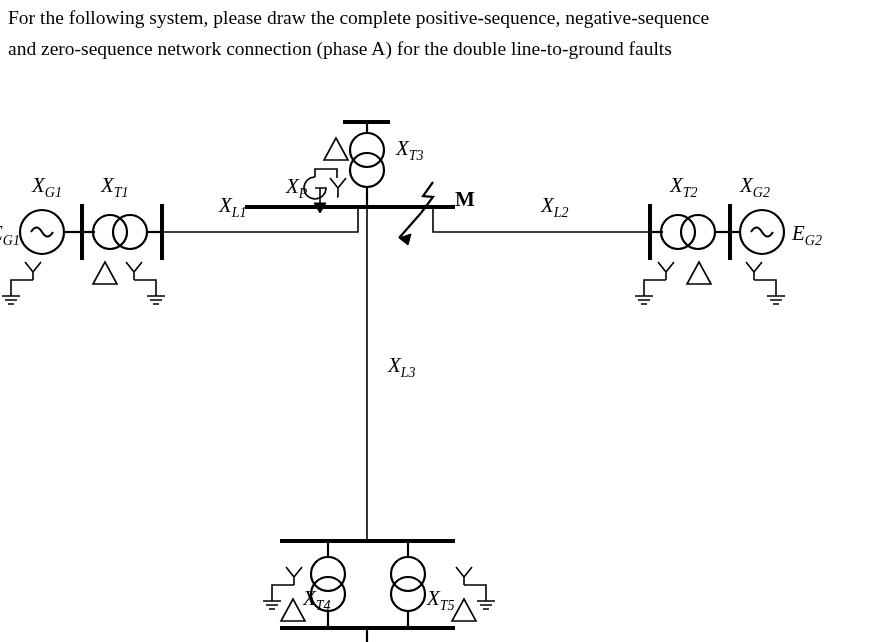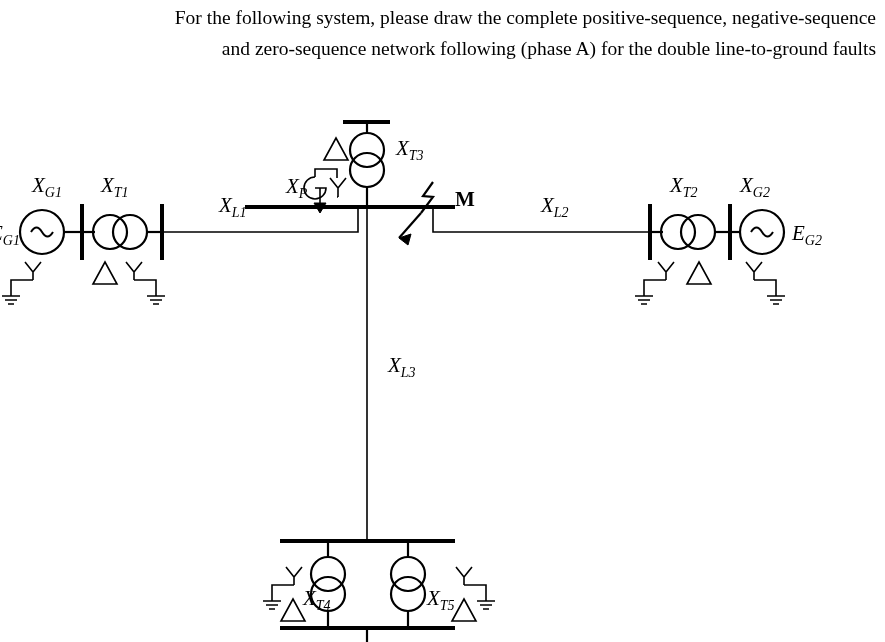--- a/index.html
+++ b/index.html
@@ -13,21 +13,20 @@
     font-family: "Liberation Serif", "DejaVu Serif", serif;
     color: #000000;
     overflow: hidden;
     position: relative;
   }
   #page {
     position: relative;
     width: 885px;
     height: 642px;
     background: #ffffff;
-    text-align: right;
   }
   #prompt {
     position: absolute;
     left: 8px;
     top: 2px;
     width: 868px;
     font-size: 19.5px;
     line-height: 31px;
     font-family: "Liberation Serif", "DejaVu Serif", serif;
     color: #000000;
@@ -48,21 +47,21 @@
   .sub { font-size: 14px; font-style: italic; }
   .plain { font-size: 21px; font-style: normal; }
 </style>
 </head>
 <body>
 
 <div id="page">
 
   <div id="prompt">
     <p>For the following system, please draw the complete positive-sequence, negative-sequence</p>
-    <p>and zero-sequence network following (phase A) for the double line-to-ground faults</p>
+    <p>and zero-sequence network connection (phase A) for the double line-to-ground faults</p>
   </div>
 
   <div id="diagram-wrap">
   <svg width="885" height="542" viewBox="0 0 885 542">
 
     <g fill="none" stroke="#000" stroke-width="2.2" stroke-linecap="butt">
 
       <g>
         <circle cx="42" cy="132" r="22" stroke-width="2.2"></circle>
         <path d="M31 132 q5.5 -9 11 0 q5.5 9 11 0" stroke-width="2"></path>

